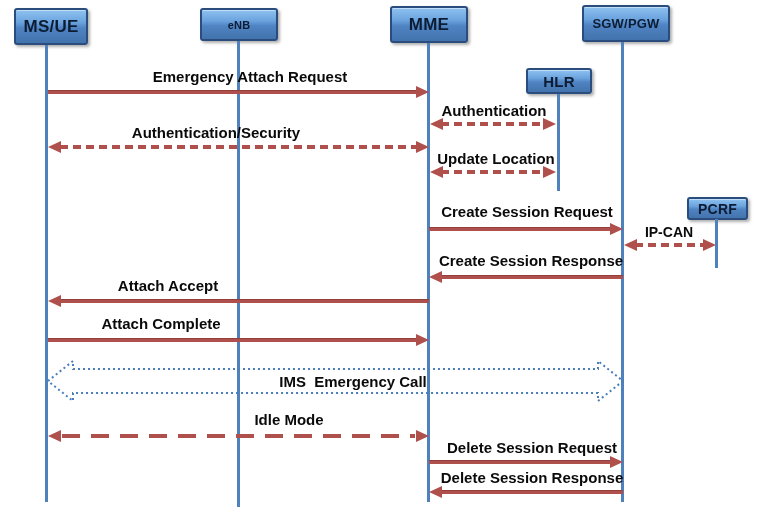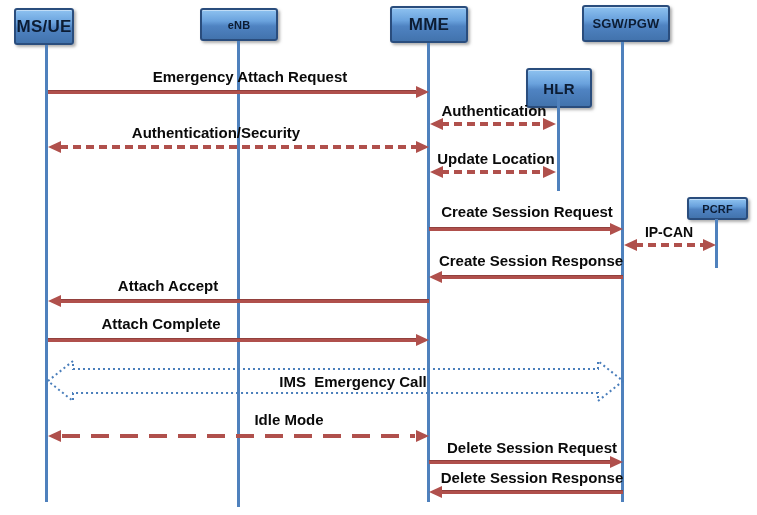--- a/index.html
+++ b/index.html
@@ -33,36 +33,36 @@
 
 <div id="canvas">
 
   <div class="lifeline" style="left:45px;top:45px;height:457px;"></div>
   <div class="lifeline" style="left:237px;top:41px;height:466px;"></div>
   <div class="lifeline" style="left:427px;top:43px;height:459px;"></div>
   <div class="lifeline" style="left:621px;top:42px;height:460px;"></div>
   <div class="lifeline" style="left:557px;top:94px;height:97px;"></div>
   <div class="lifeline" style="left:715px;top:219px;height:49px;"></div>
 
-  <div class="actor" style="left:14px;top:8px;width:60px;height:37px;font-size:17px;">
+  <div class="actor" style="left:14px;top:8px;width:74px;height:37px;font-size:17px;">
       <span>MS/UE</span>
     </div>
   <div class="actor" style="left:200px;top:8px;width:78px;height:33px;font-size:11px;">
       <span>eNB</span>
     </div>
   <div class="actor" style="left:390px;top:6px;width:78px;height:37px;font-size:17px;">
       <span>MME</span>
     </div>
   <div class="actor" style="left:582px;top:5px;width:88px;height:37px;font-size:13px;">
       <span>SGW/PGW</span>
     </div>
-  <div class="actor" style="left:526px;top:68px;width:66px;height:40px;font-size:15px;">
+  <div class="actor" style="left:526px;top:68px;width:66px;height:26px;font-size:15px;">
       <span>HLR</span>
     </div>
-  <div class="actor" style="left:687px;top:197px;width:61px;height:23px;font-size:11px;">
+  <div class="actor" style="left:687px;top:197px;width:61px;height:23px;font-size:14px;">
       <span>PCRF</span>
     </div>
 
   <div class="msg-label" style="left:250px;top:68px;">Emergency Attach Request</div>
   <div class="line solid" style="left:48px;top:90px;width:369px;"></div>
   <div class="head r" style="left:416px;top:86px;"></div>
 
   <div class="msg-label" style="left:494px;top:102px;">Authentication</div>
   <div class="line dash" style="left:441px;top:122px;width:104px;"></div>
   <div class="head l" style="left:430px;top:118px;"></div>

